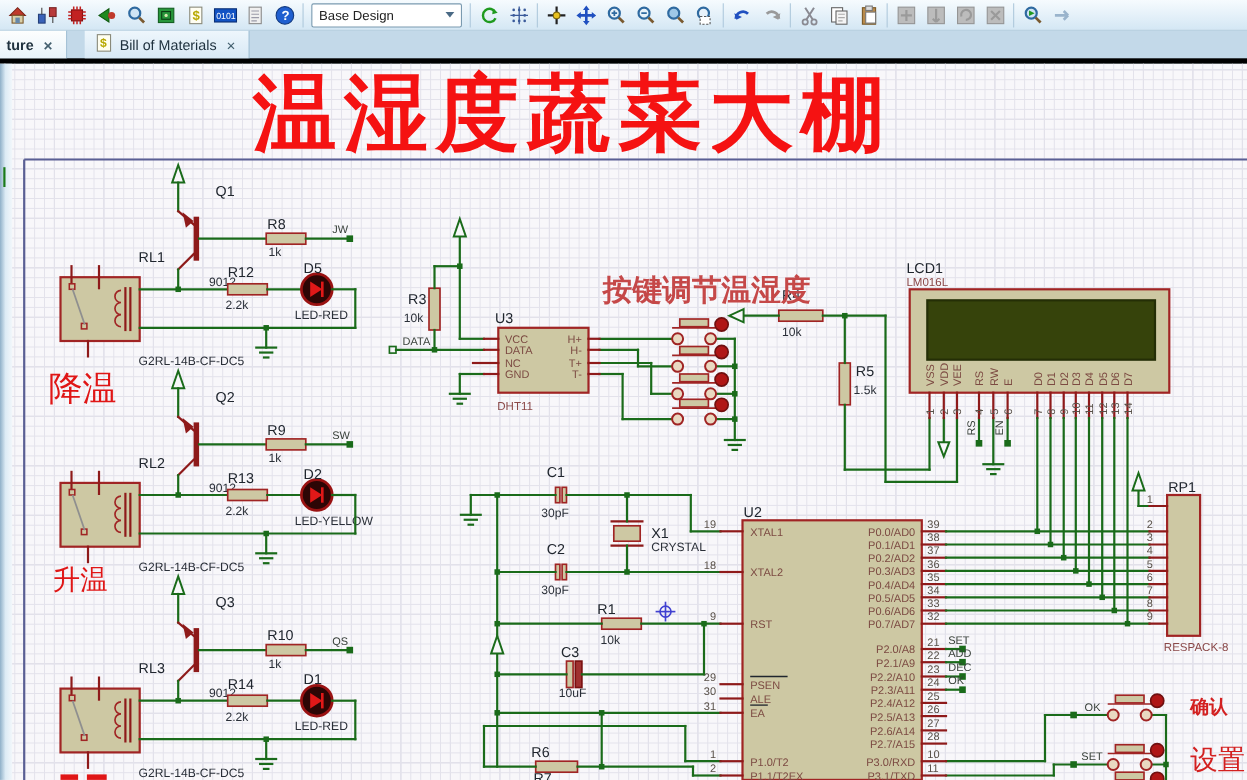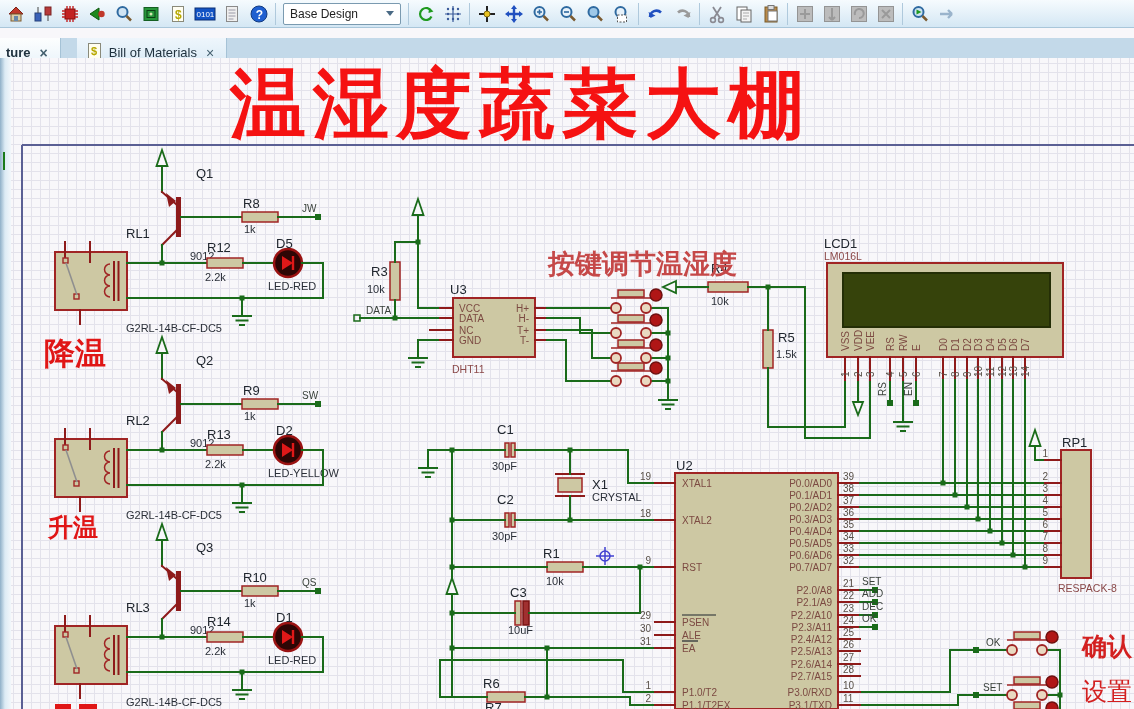--- a/index.html
+++ b/index.html
@@ -4,25 +4,25 @@
 <style>
   *{margin:0;padding:0;box-sizing:border-box}
   body{font-family:"Liberation Sans","DejaVu Sans",sans-serif}
   .screen{position:relative;width:1134px;height:709px;overflow:hidden;background:#f8f7fa}
   
   .toolbar{position:absolute;top:0;left:0;width:1134px;height:28px;
     background:linear-gradient(#f6fbfe,#d4e7f4);border-bottom:1px solid #a9c6da;
     display:flex;align-items:center;padding:0 2px;overflow:hidden;white-space:nowrap}
   .tb{width:27px;height:24px;display:inline-flex;align-items:center;justify-content:center;flex:0 0 auto}
   .sep{width:1px;height:22px;background:#afc9dc;margin:0 3px;flex:0 0 auto}
-  .dd{width:118px;height:22px;background:#fff;border:1px solid #7a9ab0;border-radius:2px;
+  .dd{width:137px;height:22px;background:#fff;border:1px solid #7a9ab0;border-radius:2px;
     display:flex;align-items:center;justify-content:space-between;padding:0 6px;font-size:12px;color:#222;margin:0 4px;flex:0 0 auto}
   .chev{width:0;height:0;border-left:4px solid transparent;border-right:4px solid transparent;border-top:5px solid #4a6a85}
   
-  .tabbar{position:absolute;top:38px;left:0;width:1134px;height:30px;background:#c3d9e9;border-bottom:1px solid #000000;display:flex;align-items:stretch}
+  .tabbar{position:absolute;top:28px;left:0;width:1134px;height:30px;background:#c3d9e9;border-bottom:5px solid #000000;display:flex;align-items:stretch}
   .tab{display:flex;align-items:center;gap:7px;padding:0 10px;font-size:13px;color:#20323f;border-right:1px solid #a5c2d6;background:linear-gradient(#eef6fc,#d8e9f5)}
   .tab.active{background:linear-gradient(#fdfefe,#e8f3fa);font-weight:bold}
   .tab .x{font-size:14px;color:#44606f;padding:0 2px;cursor:default}
   
   .canvas{position:absolute;top:58px;left:0;width:1134px;height:651px;background-color:#f8f7fa;
     background-image:
       linear-gradient(to right,#e3e2eb 1px,transparent 1px),
       linear-gradient(to bottom,#e3e2eb 1px,transparent 1px),
       linear-gradient(to right,#d6d5e2 1px,transparent 1px),
       linear-gradient(to bottom,#d6d5e2 1px,transparent 1px);
@@ -53,26 +53,26 @@
   .scr{fill:#36430b;stroke:#242e06;stroke-width:2}
   .bar{stroke:#20262e;stroke-width:1.2}
   .blue{stroke:#4040d0;stroke-width:1.5;fill:none}
   text.ref{font-size:13px;fill:#20262e}
   text.val{font-size:11px;fill:#2a2f38}
   text.mrn{font-size:10.5px;fill:#8a4848}
   text.pinname{font-size:10px;fill:#7c4a42}
   text.pinnum{font-size:10px;fill:#585048}
   text.net{font-size:10px;fill:#38403a}
   
-  .cn{position:absolute;color:#e01616;font-weight:700;line-height:1;white-space:nowrap}
+  .cn{position:absolute;color:#e01616;font-weight:400;line-height:1;white-space:nowrap}
   .bigtitle{left:230px;top:8px;font-size:76px;font-weight:900;color:#f51212;letter-spacing:7px}
   .lb-cool{left:44px;top:280px;font-size:31px}
   .lb-heat{left:48px;top:457px;font-size:25px}
   .lb-keys{left:548px;top:193px;font-size:27px;font-weight:700;color:#c54848}
-  .lb-ok{left:1082px;top:576px;font-size:25px;font-weight:700;color:#d32020}
+  .lb-ok{left:1082px;top:576px;font-size:17px;font-weight:700;color:#d32020}
   .lb-set{left:1082px;top:621px;font-size:25px;font-weight:400;color:#d32020}
 </style>
 </head>
 <body>
 
 <div class="screen">
 
   <div class="toolbar">
     <span class="tb">
         <svg width="20" height="20">

